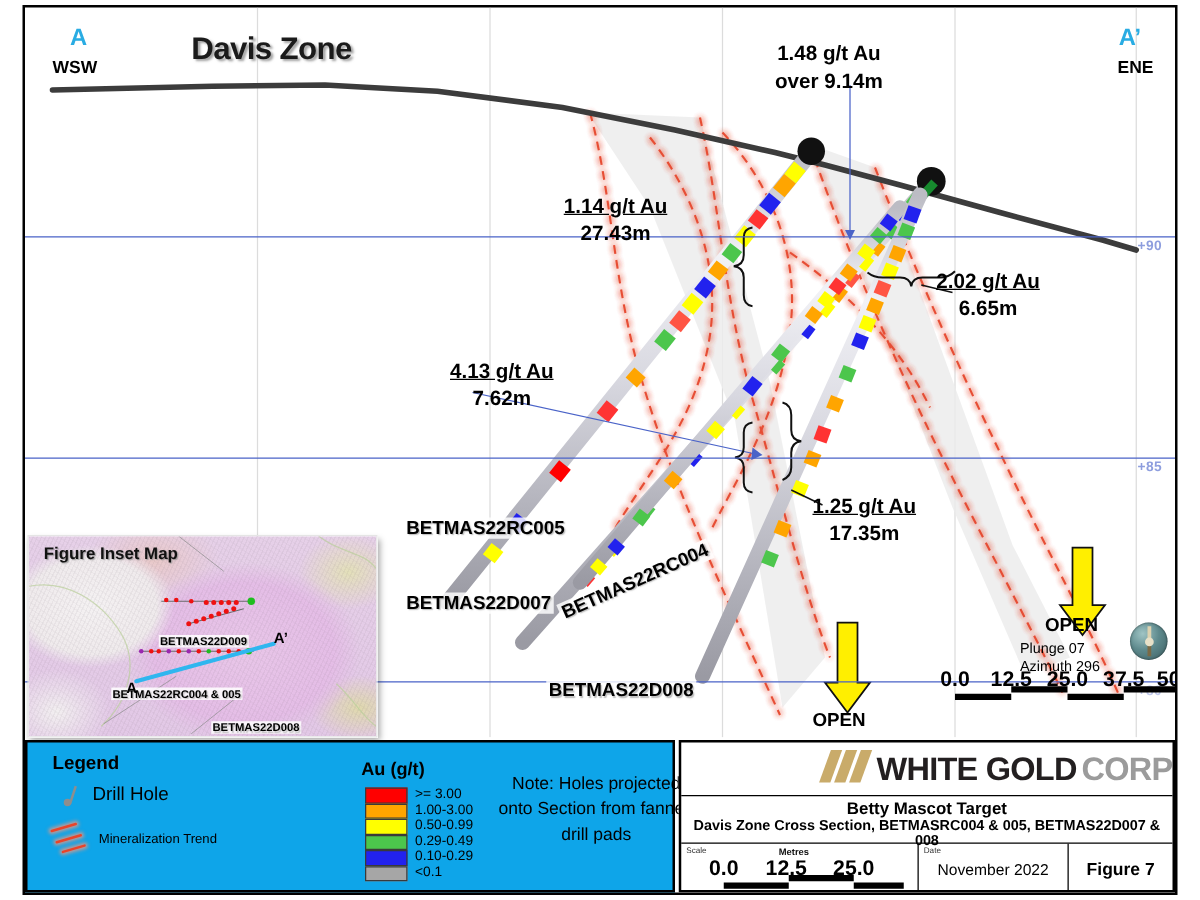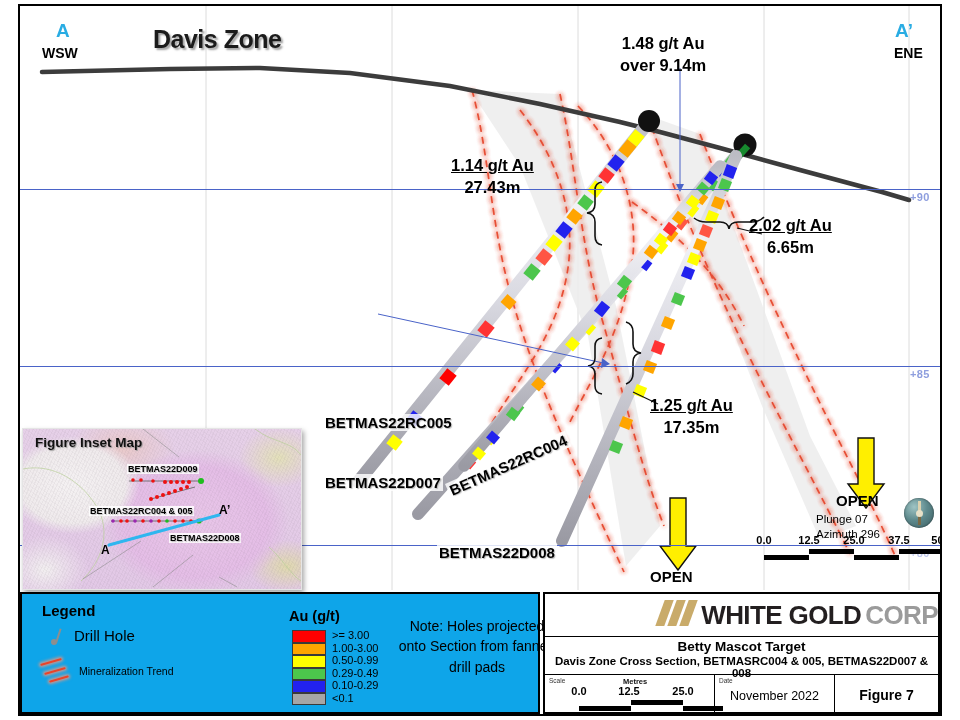--- a/index.html
+++ b/index.html
@@ -31,21 +31,21 @@
   
   .hole-label{position:absolute;font-size:15px;font-weight:bold;color:#000;white-space:nowrap;
      background:rgba(255,255,255,.82);padding:0 2px;text-shadow:1px 1px 1px rgba(150,150,150,.65);}
 
   .open-label{position:absolute;font-size:15px;font-weight:bold;color:#000;}
 
   .orient-txt{position:absolute;font-size:11.5px;color:#000;line-height:1.35;white-space:nowrap;}
 
   
   .mapscale{position:absolute;}
-  .mapscale .nums{position:relative;height:14px;font-size:11px;font-weight:bold;color:#000;}
+  .mapscale .nums{position:relative;height:14px;font-size:17px;font-weight:bold;color:#000;}
   .mapscale .nums span{position:absolute;transform:translateX(-50%);}
   .mapscale .bar{position:relative;height:11px;margin-top:1px;}
   .mapscale .seg{position:absolute;height:5px;background:#000;}
   .mapscale .seg.low{top:6px;}
   .mapscale .seg.high{top:0px;}
 
   
   .compass{position:absolute;width:30px;height:30px;border-radius:50%;
      background:radial-gradient(circle at 34% 30%, #9fc4c4 0%, #5e8a8d 45%, #3c5d61 100%);
      box-shadow:0 0 2px rgba(0,0,0,.6) inset;}
@@ -64,21 +64,21 @@
        radial-gradient(ellipse 70px 44px at 36% 12%, #e9c9c9 0%, rgba(233,201,201,0) 75%),
        radial-gradient(ellipse 54px 40px at 92% 18%, #e3e0b9 0%, rgba(227,224,185,0) 75%),
        radial-gradient(ellipse 50px 34px at 95% 86%, #dfd9ad 0%, rgba(223,217,173,0) 78%),
        linear-gradient(#e6d0e8,#e2c8e6);}
   #inset .texture{position:absolute;inset:0;opacity:.22;
      background-image:repeating-linear-gradient(115deg, rgba(120,110,120,.35) 0 1px, rgba(255,255,255,0) 1px 3px),
                       repeating-linear-gradient(35deg, rgba(130,120,130,.22) 0 1px, rgba(255,255,255,0) 1px 4px);}
   #inset-title{position:absolute;left:12px;top:6px;font-size:13.5px;font-weight:bold;color:#111;
      text-shadow:1px 1px 1px rgba(140,140,140,.8);}
   .ins-label{position:absolute;font-size:9px;font-weight:bold;color:#000;background:rgba(255,255,255,.85);
-     padding:0 1px;white-space:nowrap;text-shadow:1px 1px 1px rgba(150,150,150,.6);}
+     padding:0 1px;white-space:nowrap;text-shadow:1px 1px 1px rgba(150,150,150,.6);margin-top:44px;}
   .ins-AA{position:absolute;font-size:12px;font-weight:bold;color:#000;}
 
   
   #legend-panel{position:absolute;left:20px;top:592px;width:520px;height:122px;border:2px solid #000;
      box-sizing:border-box;background:#0ea5e9;}
   #legend-title{position:absolute;left:20px;top:8px;font-size:15px;font-weight:bold;color:#000;}
   .lg-item-label{position:absolute;font-size:15px;color:#000;}
   .lg-small{font-size:10.5px;}
   #au-title{position:absolute;left:267px;top:14px;font-size:14.5px;font-weight:bold;color:#000;}
   #au-ramp{position:absolute;left:270px;top:36px;width:34px;}
@@ -93,21 +93,21 @@
   #tb-logo{position:relative;height:42px;border-bottom:1.5px solid #000;display:flex;align-items:center;justify-content:flex-end;}
   .logo-slashes{display:inline-block;margin-right:5px;}
   .logo-slashes i{display:inline-block;width:9px;height:26px;background:#c9ab6a;transform:skewX(-20deg);margin-right:3px;}
   .logo-white{font-size:26px;font-weight:bold;color:#231f20;letter-spacing:-.6px;font-family:"Liberation Sans",sans-serif;}
   .logo-corp{font-size:26px;font-weight:bold;color:#9b9b9b;letter-spacing:-.6px;margin-left:4px;}
   #tb-subject{position:relative;height:38px;border-bottom:1.5px solid #000;text-align:center;padding-top:2px;box-sizing:border-box;}
   #tb-target{font-size:13.5px;font-weight:bold;color:#000;}
   #tb-sub{font-size:11.5px;font-weight:bold;color:#000;margin-top:1px;}
   #tb-bottom{position:relative;height:38px;display:flex;}
   .tb-cell{position:relative;box-sizing:border-box;height:100%;}
-  .tb-cell.c1{width:170px;border-right:1.5px solid #000;padding-left:48px;}
+  .tb-cell.c1{width:190px;border-right:1.5px solid #000;padding-left:48px;}
   .tb-cell.c2{width:120px;border-right:1.5px solid #000;}
   .tb-cell.c3{flex:1;}
   .tb-cap{position:absolute;left:4px;top:2px;font-size:6.5px;color:#333;}
   #tb-metres{position:absolute;left:78px;top:2px;font-size:7.5px;font-weight:bold;color:#111;}
   #tb-date{position:absolute;left:0;right:0;top:14px;text-align:center;font-size:12.5px;color:#000;}
   #tb-fig{position:absolute;left:0;right:0;top:12px;text-align:center;font-size:14px;font-weight:bold;color:#000;}
 
   
   .dh-icon{position:absolute;}
   .dh-icon .stick{position:absolute;width:1.5px;height:15px;background:#8e8e8e;transform:rotate(18deg);transform-origin:bottom;}
@@ -307,20 +307,24 @@
     <div class="callout" style="left:431px;top:148px">
       <span class="l1">1.14 g/t Au</span>
       <span class="l2">27.43m</span>
     </div>
 
     <div class="callout" style="left:729px;top:208px">
       <span class="l1">2.02 g/t Au</span>
       <span class="l2">6.65m</span>
     </div>
 
+    <div class="callout" style="left:340px;top:280px">
+      <span class="l1">4.13 g/t Au</span>
+      <span class="l2">7.62m</span>
+    </div>
 
     <div class="callout" style="left:630px;top:388px">
       <span class="l1">1.25 g/t Au</span>
       <span class="l2">17.35m</span>
     </div>
 
     <div class="hole-label" style="left:303px;top:408px">BETMAS22RC005</div>
     <div class="hole-label" style="left:303px;top:468px">BETMAS22D007</div>
     <div class="hole-label" style="left:425px;top:478px;transform:rotate(-24deg);transform-origin:0 0">BETMAS22RC004</div>
     <div class="hole-label" style="left:417px;top:538px">BETMAS22D008</div>

